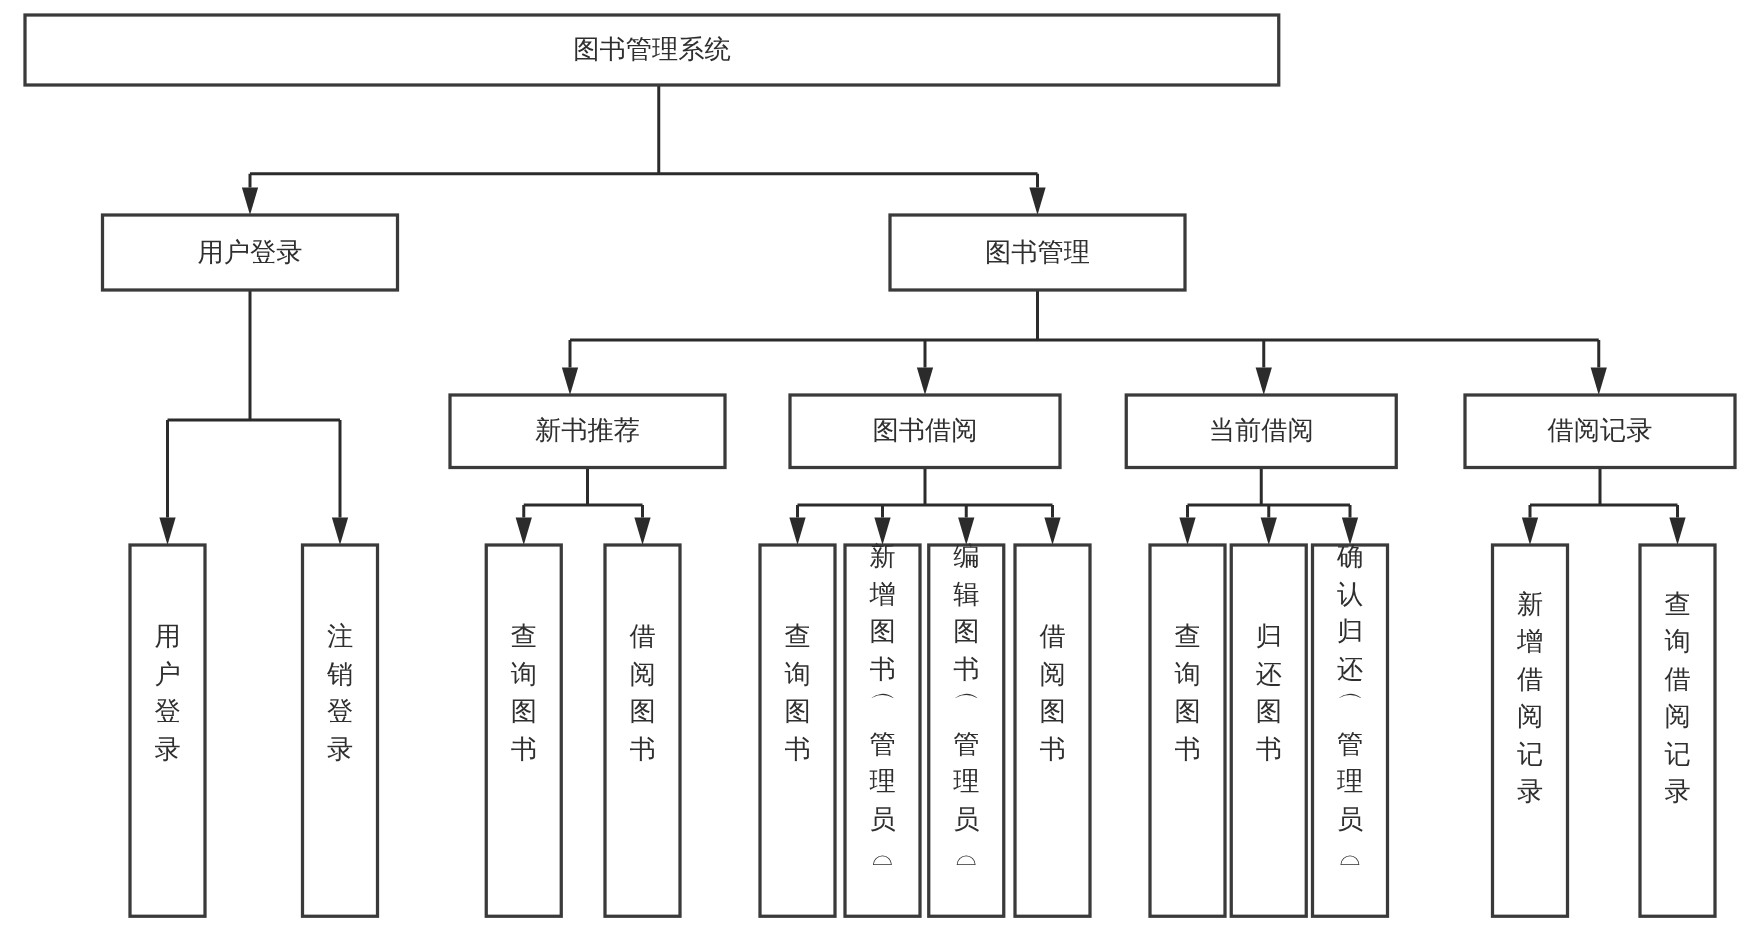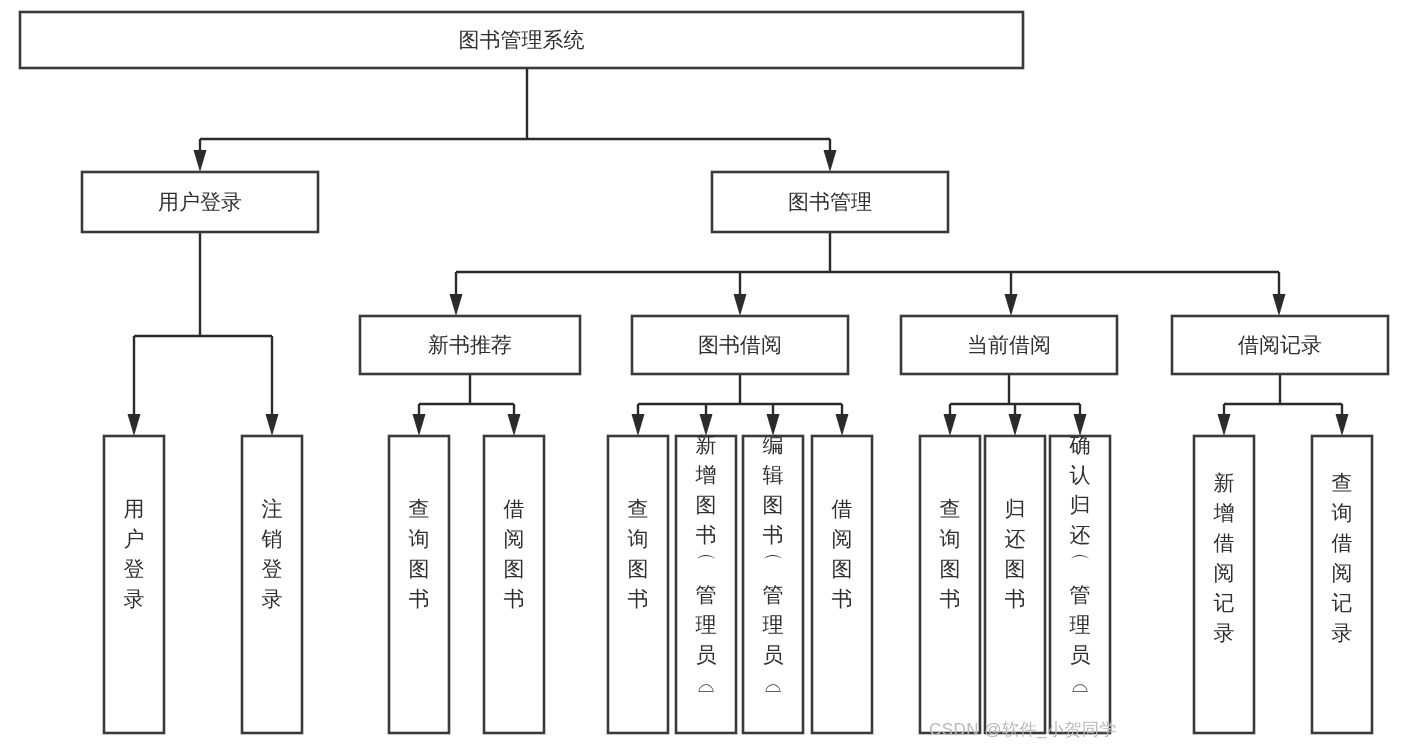--- a/index.html
+++ b/index.html
@@ -218,15 +218,14 @@
           <rect class="node-box" x="1194" y="436" width="60" height="297"></rect>
           <text class="node-label-vertical" x="1224" y="490"><tspan x="1224" dy="0">新</tspan><tspan x="1224" dy="30">增</tspan><tspan x="1224" dy="30">借</tspan><tspan x="1224" dy="30">阅</tspan><tspan x="1224" dy="30">记</tspan><tspan x="1224" dy="30">录</tspan></text>
         </g>
         <g>
           <rect class="node-box" x="1312" y="436" width="60" height="297"></rect>
           <text class="node-label-vertical" x="1342" y="490"><tspan x="1342" dy="0">查</tspan><tspan x="1342" dy="30">询</tspan><tspan x="1342" dy="30">借</tspan><tspan x="1342" dy="30">阅</tspan><tspan x="1342" dy="30">记</tspan><tspan x="1342" dy="30">录</tspan></text>
         </g>
       </g>
   </svg>
 
-  <div class="watermark">CSDN @软件_小贺同学</div>
 
 </div>
 
 </body></html>

